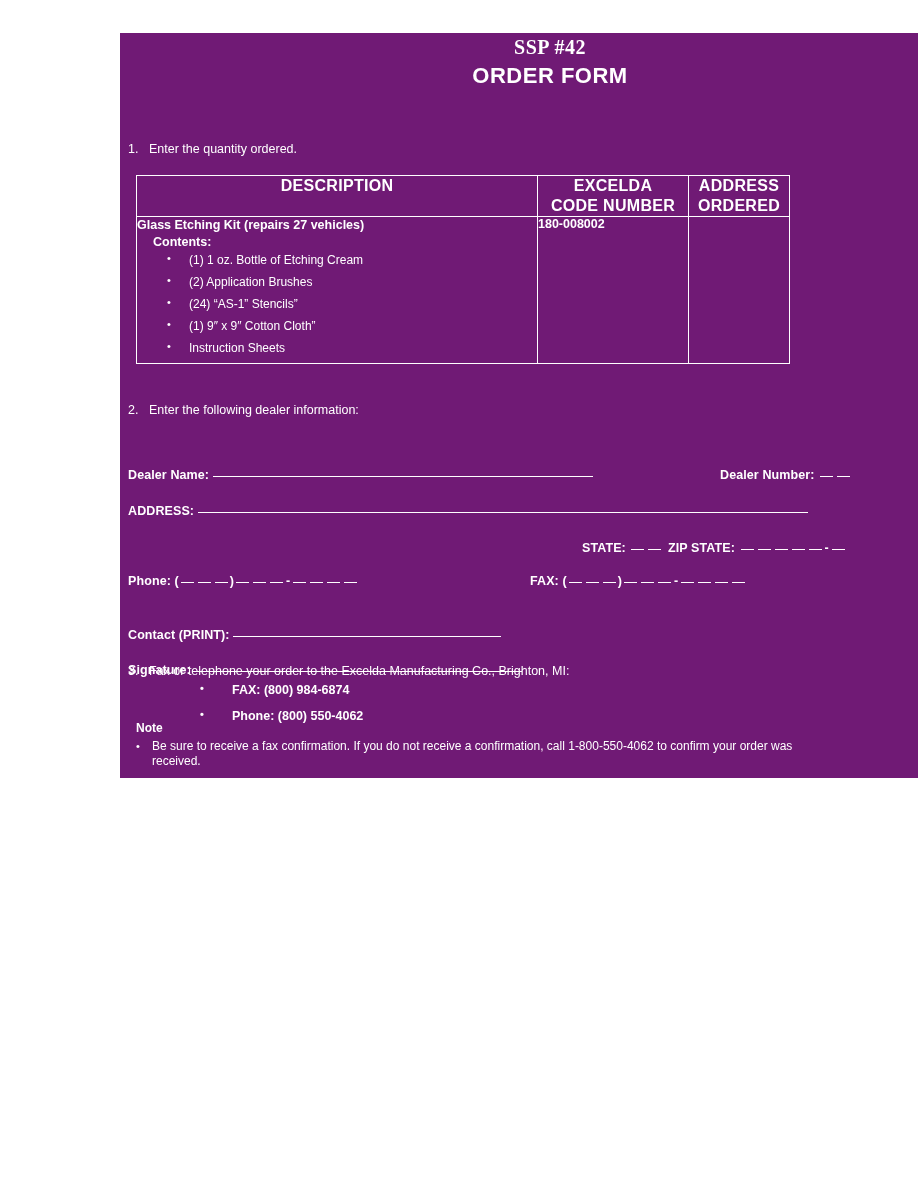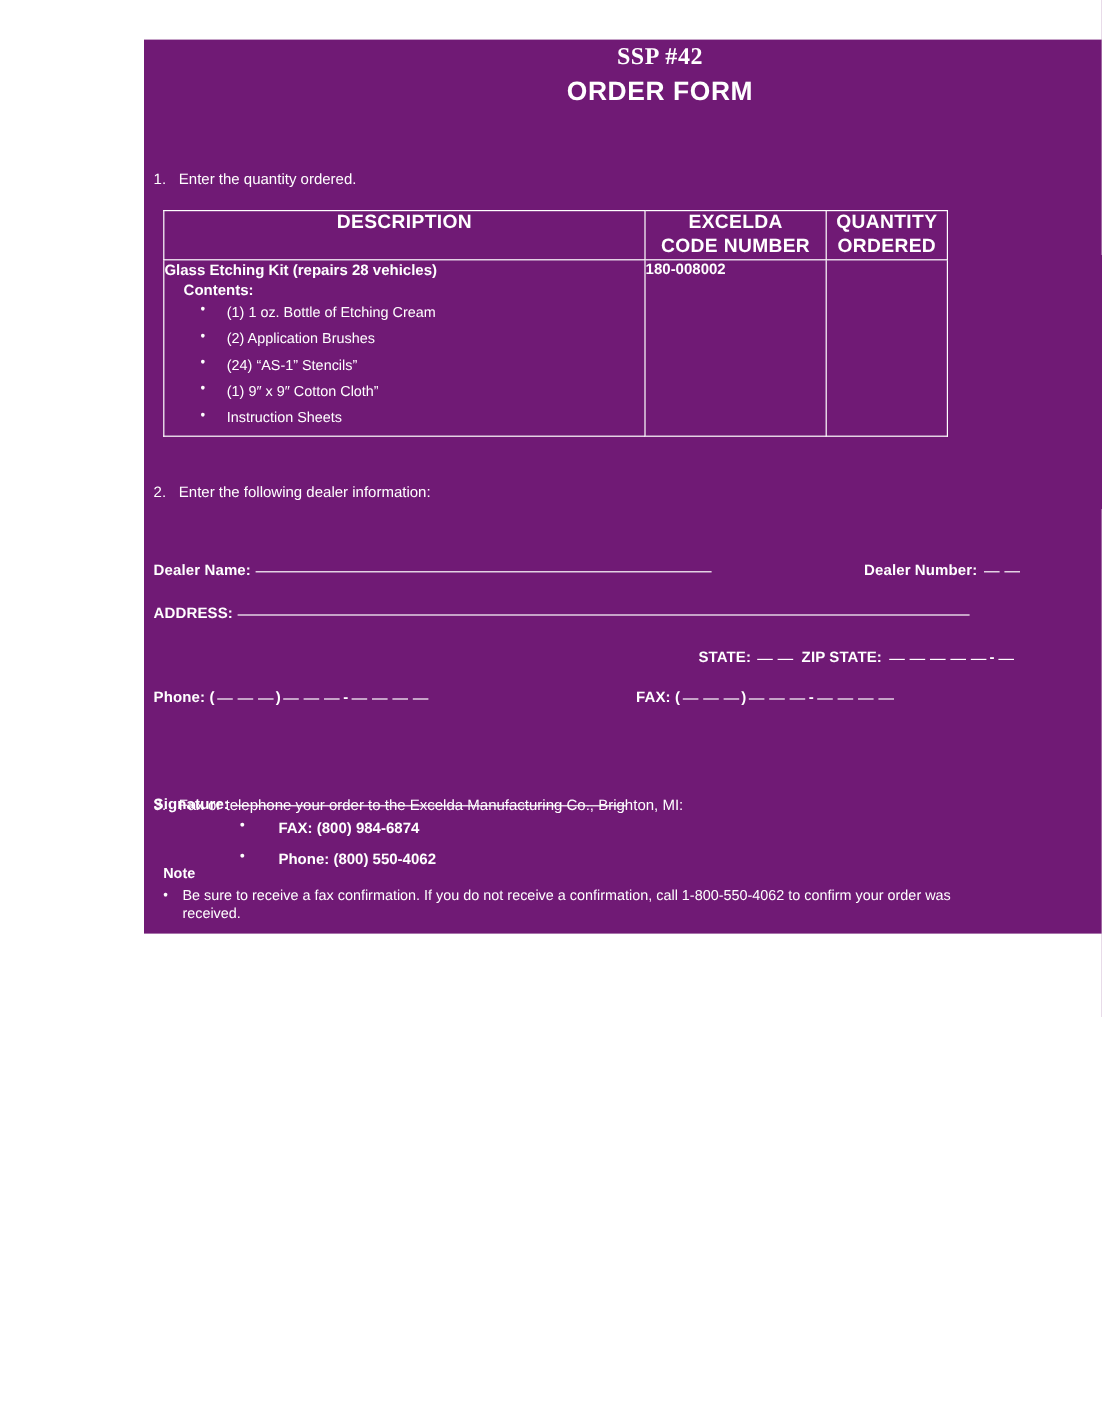--- a/index.html
+++ b/index.html
@@ -232,29 +232,29 @@
 
   <table id="order-table">
     <thead>
       <tr>
         <th class="th-cell col-desc">DESCRIPTION</th>
         <th class="th-cell col-part">
           <div>EXCELDA</div>
           <div>CODE NUMBER</div>
         </th>
         <th class="th-cell col-qty">
-          <div>QUANTITY</div>
+          <div>ADDRESS</div>
           <div>ORDERED</div>
         </th>
       </tr>
     </thead>
     <tbody>
       <tr>
         <td class="desc-cell">
-          <div class="desc-title">Glass Etching Kit (repairs 28 vehicles)</div>
+          <div class="desc-title">Glass Etching Kit (repairs 27 vehicles)</div>
           <div class="desc-contents">Contents:</div>
           <ul class="contents-list">
             <li><span class="bullet">•</span><span>(1) 1 oz. Bottle of Etching Cream</span></li>
             <li><span class="bullet">•</span><span>(2) Application Brushes</span></li>
             <li><span class="bullet">•</span><span>(24) “AS-1” Stencils”</span></li>
             <li><span class="bullet">•</span><span>(1) 9″ x 9″ Cotton Cloth”</span></li>
             <li><span class="bullet">•</span><span>Instruction Sheets</span></li>
           </ul>
         </td>
         <td class="part-cell">180-008002</td>
@@ -297,20 +297,24 @@
   <div class="form-row" id="row-phone">
     <span>Phone:</span>
     <span>(</span><span class="blank"></span><span class="blank"></span><span class="blank"></span><span>)</span><span class="blank"></span><span class="blank"></span><span class="blank"></span><span class="dash">-</span><span class="blank"></span><span class="blank"></span><span class="blank"></span><span class="blank"></span>
   </div>
 
   <div class="form-row" id="row-fax">
     <span>FAX:</span>
     <span>(</span><span class="blank"></span><span class="blank"></span><span class="blank"></span><span>)</span><span class="blank"></span><span class="blank"></span><span class="blank"></span><span class="dash">-</span><span class="blank"></span><span class="blank"></span><span class="blank"></span><span class="blank"></span>
   </div>
 
+  <div class="form-row" id="row-contact">
+    <span>Contact (PRINT):</span>
+    <span class="rule" style="width:268px"></span>
+  </div>
 
   <div class="form-row" id="row-sig">
     <span>Signature:</span>
     <span class="rule" style="width:328px"></span>
   </div>
 
   <div class="step" id="step3">
     <span class="step-num">3.</span>
     <span class="step-text">Fax or telephone your order to the Excelda Manufacturing Co., Brighton, MI:</span>
   </div>

